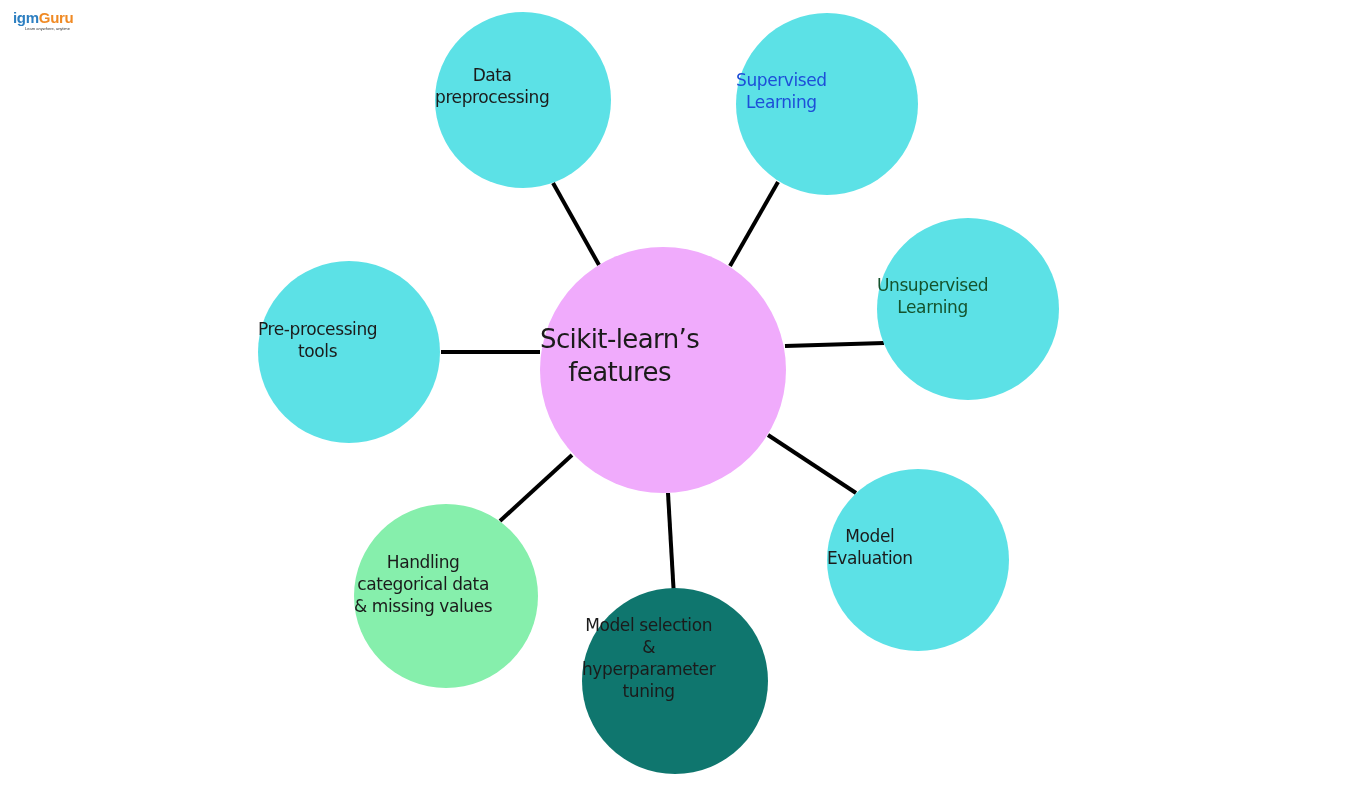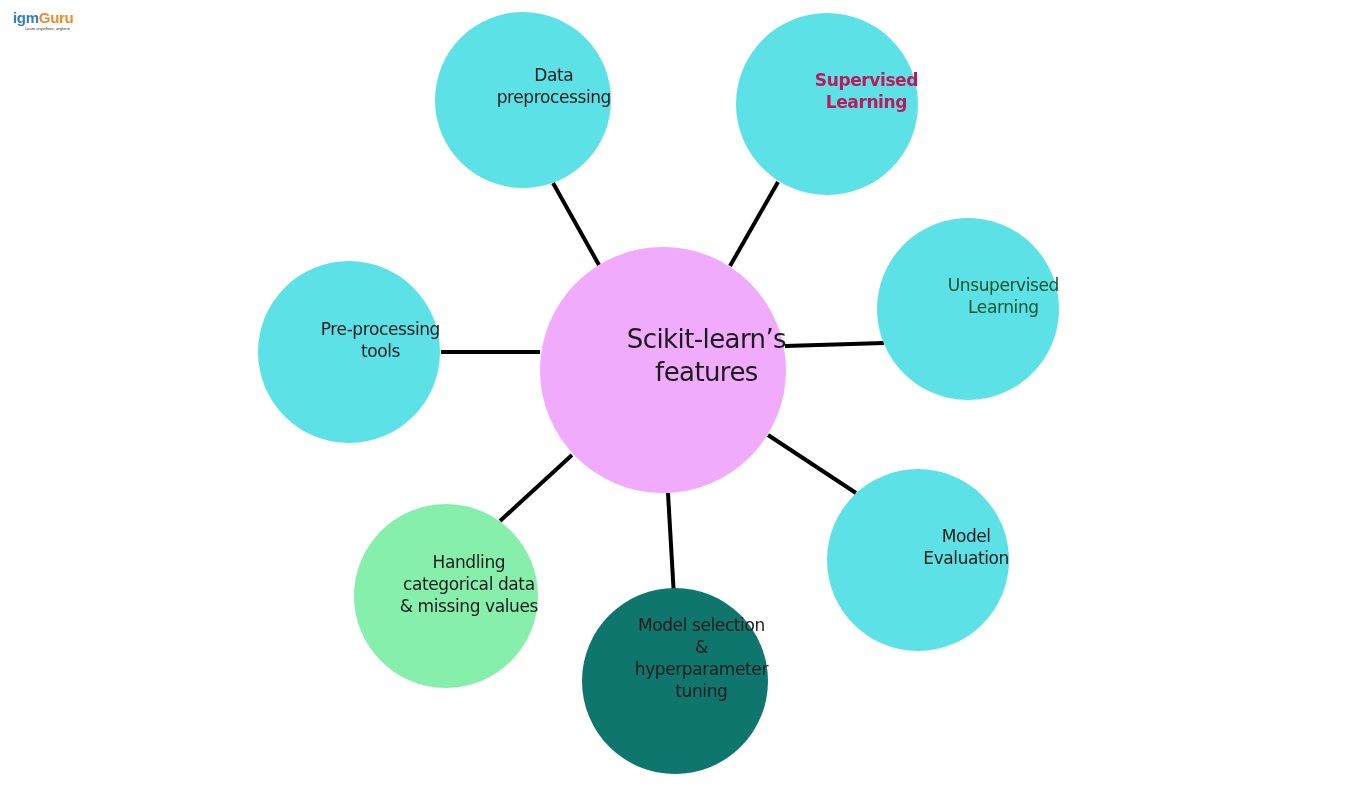--- a/index.html
+++ b/index.html
@@ -42,21 +42,21 @@
       color: #333333;
       margin-left: 12px;
       margin-top: 1px;
       white-space: nowrap;
     }
     .node {
       position: absolute;
       border-radius: 50%;
       display: flex;
       flex-direction: column;
-      align-items: flex-end;
+      align-items: flex-start;
       text-align: center;
       box-sizing: border-box;
     }
     .node-label {
       font-family: "DejaVu Sans", sans-serif;
       color: #1b1b1b;
       font-size: 17px;
       line-height: 22px;
       white-space: pre-line;
       letter-spacing: -0.4px;
@@ -94,21 +94,21 @@
   <div class="node center" id="node-center" style="left: 540px; top: 247px; width: 246px; height: 246px; background: #f0abfc; padding-top: 76px;">
     <span class="node-label center-label" style="color: rgb(27, 27, 27);">Scikit-learn’s
 features</span>
   </div>
 
   <div class="node satellite" id="node-0" style="left: 435px; top: 12px; width: 176px; height: 176px; background: rgb(92, 225, 230); padding-top: 52px;">
     <span class="node-label" style="color: rgb(27, 27, 27);">Data
 preprocessing</span>
   </div>
   <div class="node satellite" id="node-1" style="left: 736px; top: 13px; width: 182px; height: 182px; background: rgb(92, 225, 230); padding-top: 56px;">
-    <span class="node-label" style="color: #be185d; font-weight: bold;">Supervised
+    <span class="node-label" style="color: #1d4ed8;">Supervised
 Learning</span>
   </div>
   <div class="node satellite" id="node-2" style="left: 877px; top: 218px; width: 182px; height: 182px; background: rgb(92, 225, 230); padding-top: 56px;">
     <span class="node-label" style="color: #14532d;">Unsupervised
 Learning</span>
   </div>
   <div class="node satellite" id="node-3" style="left: 827px; top: 469px; width: 182px; height: 182px; background: rgb(92, 225, 230); padding-top: 56px;">
     <span class="node-label" style="color: rgb(27, 27, 27);">Model
 Evaluation</span>
   </div>

